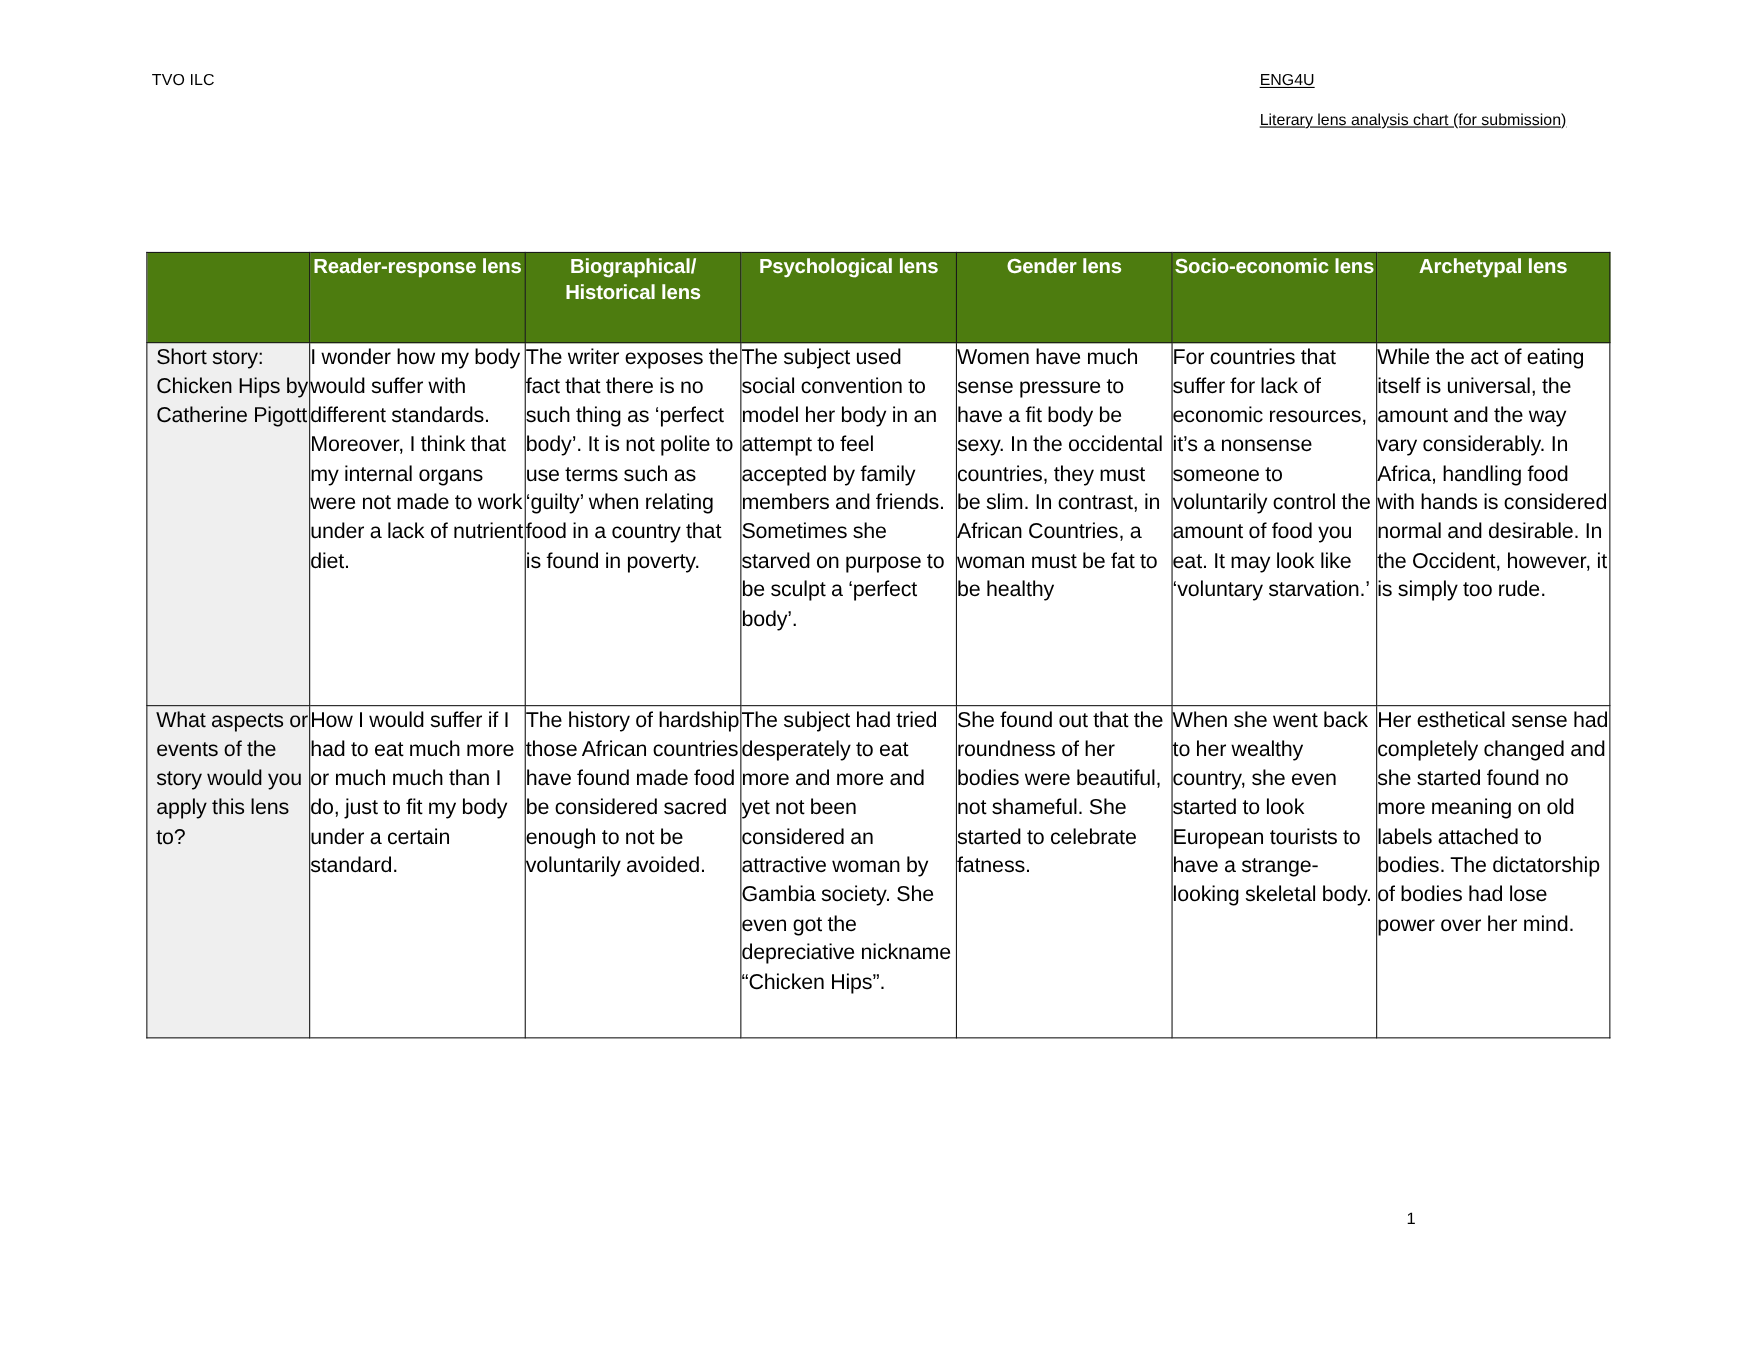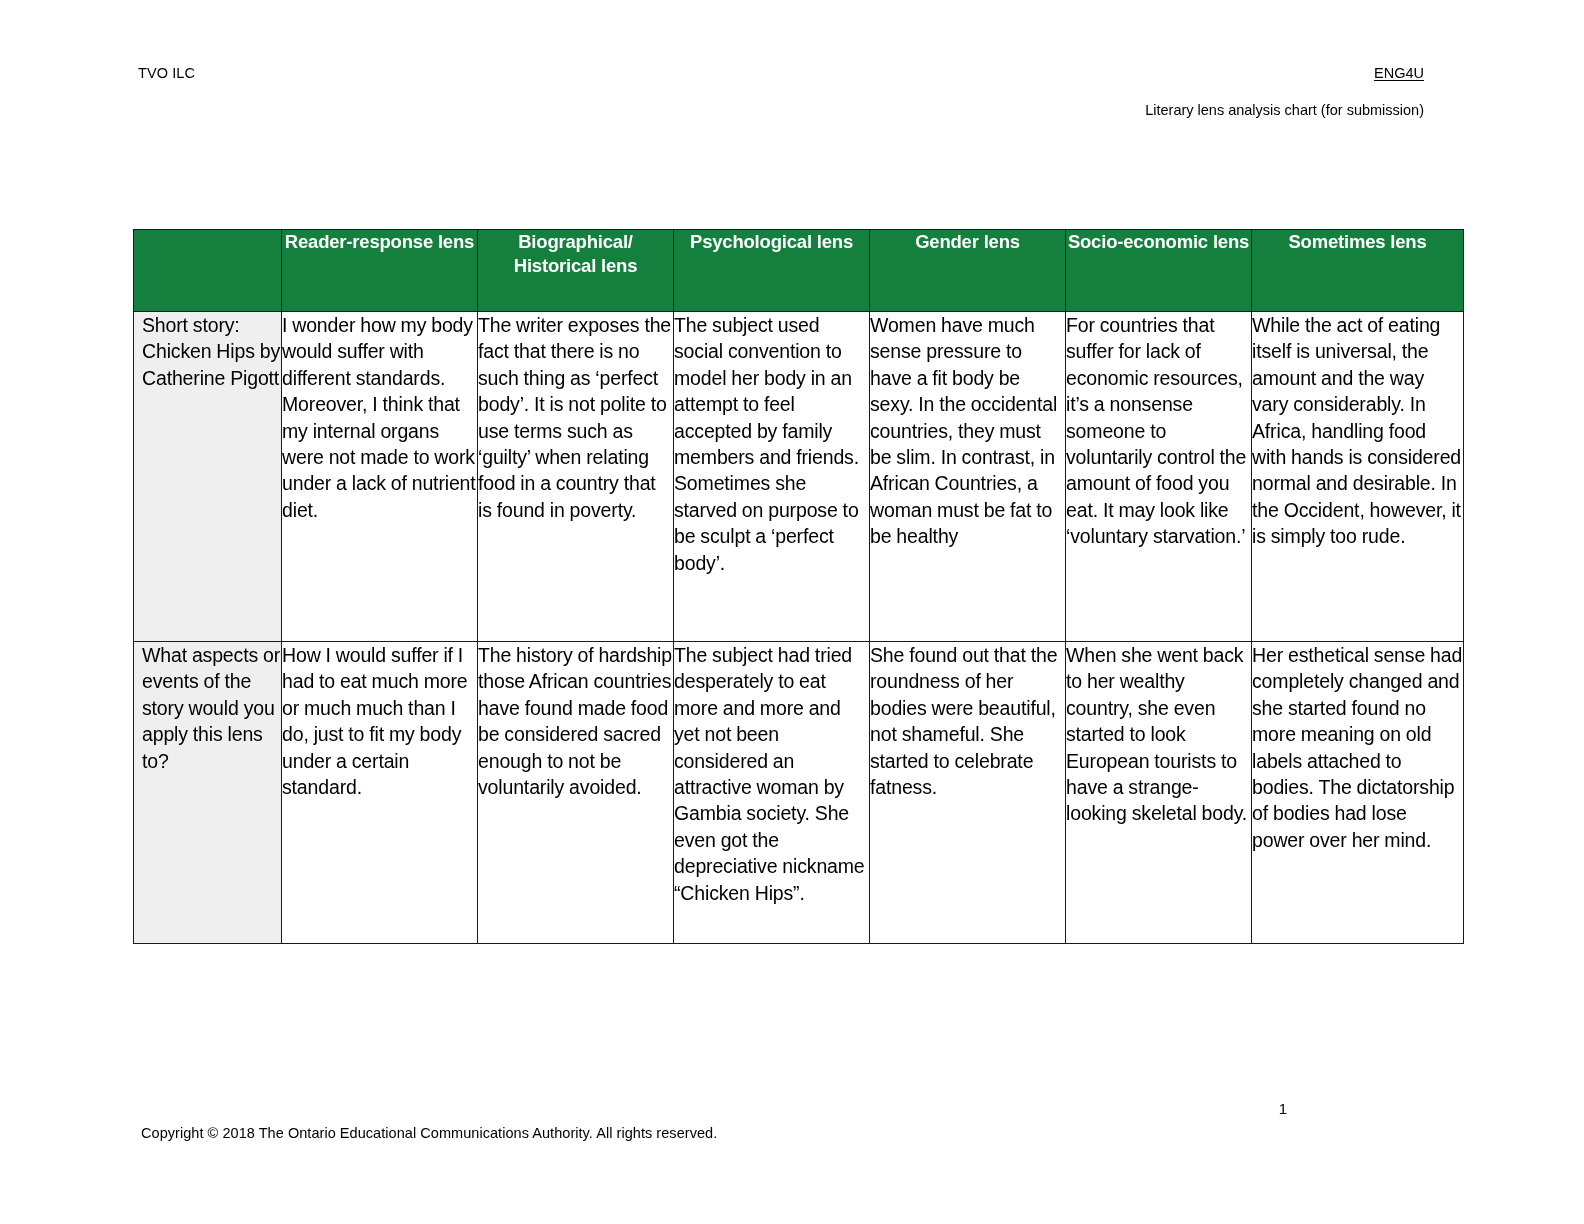--- a/index.html
+++ b/index.html
@@ -37,23 +37,24 @@
     left: 0;
     top: 0;
     font-size: 14.5px;
     line-height: 18px;
     letter-spacing: 0.1px;
   }
   .doc-header .right-block {
     position: absolute;
     right: 0;
     top: 0;
-    text-align: right;
+    text-align: left;
     font-size: 14.5px;
     line-height: 19px;
+    text-decoration: underline;
   }
   .doc-header .course-code {
     display: inline-block;
     text-decoration: underline;
     text-underline-offset: 2px;
   }
   .doc-header .doc-subtitle {
     display: block;
     font-size: 14.5px;
     margin-top: 18px;
@@ -89,21 +90,21 @@
   .lens-table col.c6 { width: 212px; }
 
   .lens-table th,
   .lens-table td {
     border: 1.6px solid #1a1a1a;
     vertical-align: top;
     padding: 0;
   }
 
   thead th {
-    background: #15803d;
+    background: #4d7c0f;
     color: #ffffff;
     font-size: 18.5px;
     font-weight: bold;
     line-height: 24px;
     text-align: center;
     height: 82px;
     padding: 12px 6px 0 6px;
     box-sizing: border-box;
     letter-spacing: -0.2px;
   }
@@ -168,21 +169,21 @@
         <col class="c6">
     </colgroup>
     <thead>
       <tr>
         <th class="corner-cell"></th>
         <th>Reader-response lens</th>
         <th>Biographical/ Historical lens</th>
         <th>Psychological lens</th>
         <th>Gender lens</th>
         <th>Socio-economic lens</th>
-        <th>Sometimes lens</th>
+        <th>Archetypal lens</th>
       </tr>
     </thead>
     <tbody>
       <tr class="row-1">
         <td class="rowlabel">Short story: Chicken Hips by Catherine Pigott</td>
         <td>I wonder how my body would suffer with different standards. Moreover, I think that my internal organs were not made to work under a lack of nutrient diet.</td>
         <td>The writer exposes the fact that there is no such thing as ‘perfect body’. It is not polite to use terms such as ‘guilty’ when relating food in a country that is found in poverty.</td>
         <td>The subject used social convention to model her body in an attempt to feel accepted by family members and friends. Sometimes she starved on purpose to be sculpt a ‘perfect body’.</td>
         <td>Women have much sense pressure to have a fit body be sexy. In the occidental countries, they must be slim. In contrast, in African Countries, a woman must be fat to be healthy</td>
         <td>For countries that suffer for lack of economic resources, it’s a nonsense someone  to voluntarily control the amount of food you eat. It may look like ‘voluntary starvation.’</td>
@@ -194,15 +195,14 @@
         <td>The history of hardship those African countries have found made food be considered sacred enough to not be voluntarily avoided.</td>
         <td>The subject had tried desperately to eat more and more and yet not been considered an attractive woman by Gambia society. She even got the depreciative nickname “Chicken Hips”.</td>
         <td>She found out that the roundness of her bodies were beautiful, not shameful. She started to celebrate fatness.</td>
         <td>When she went back to her wealthy country, she even started to look European tourists to have a strange-looking skeletal body.</td>
         <td>Her esthetical  sense had completely changed and she started  found no more meaning on old labels attached to bodies. The dictatorship of bodies had lose power over her mind.</td>
       </tr>
     </tbody>
   </table>
 
   <div class="page-number">1</div>
-  <div class="copyright">Copyright © 2018 The Ontario Educational Communications Authority. All rights reserved.</div>
 
 </div>
 
 </body></html>

